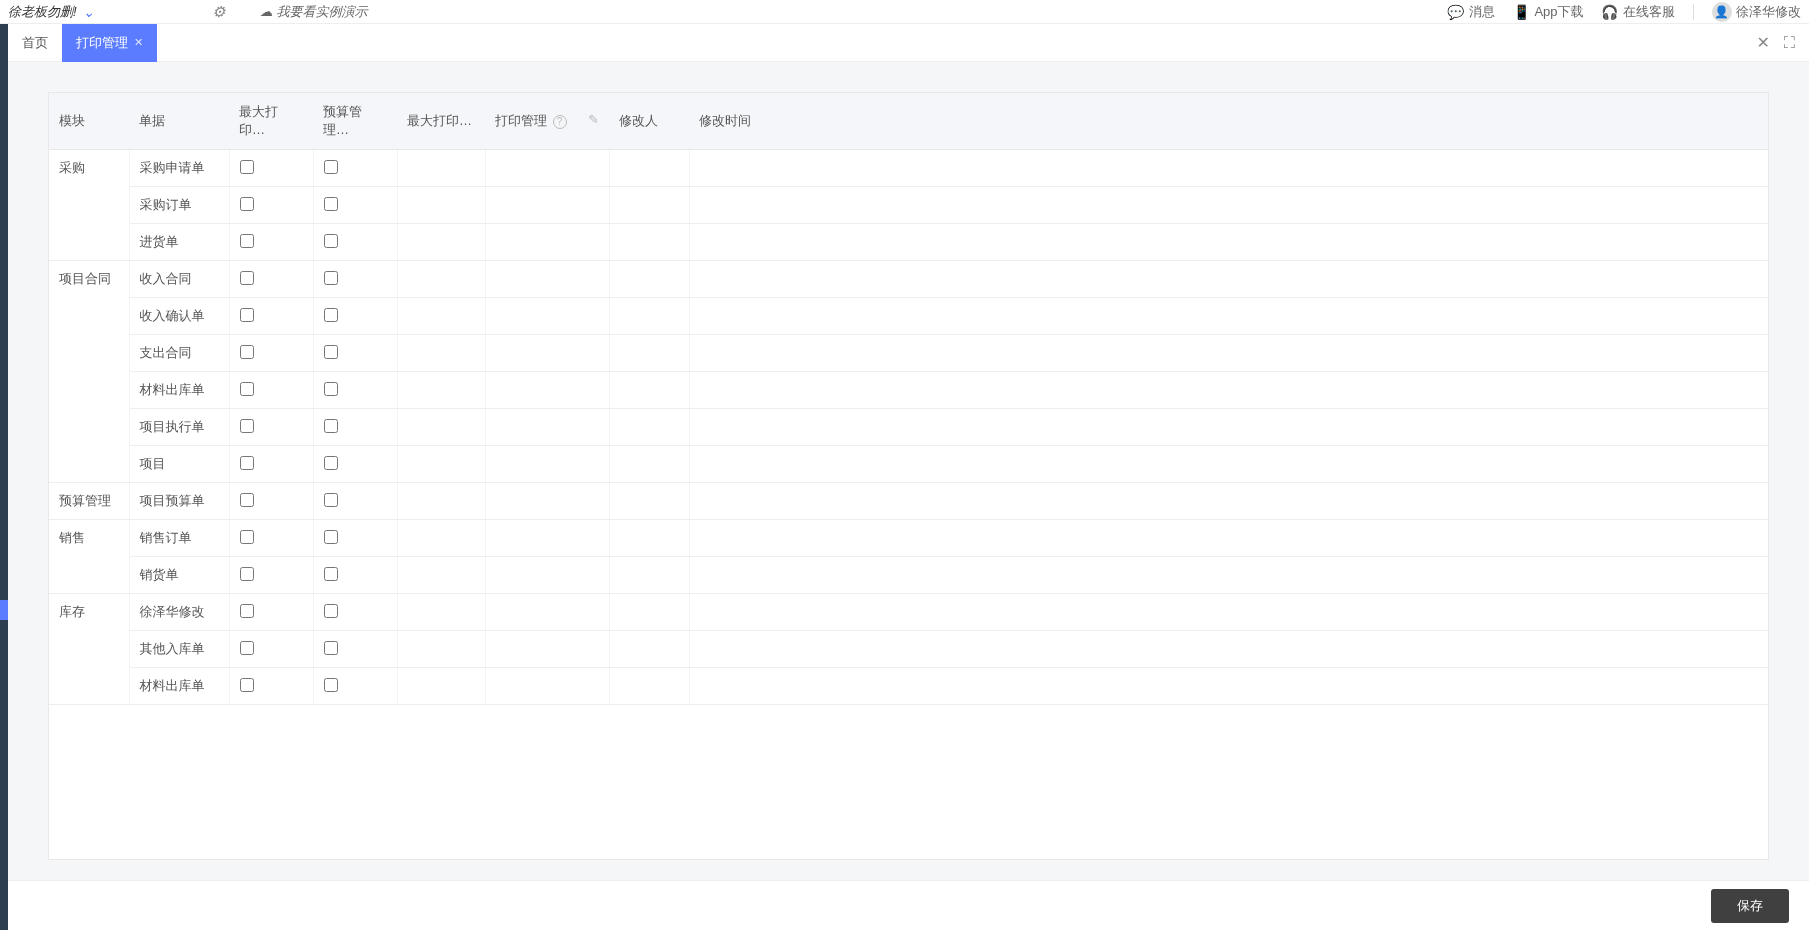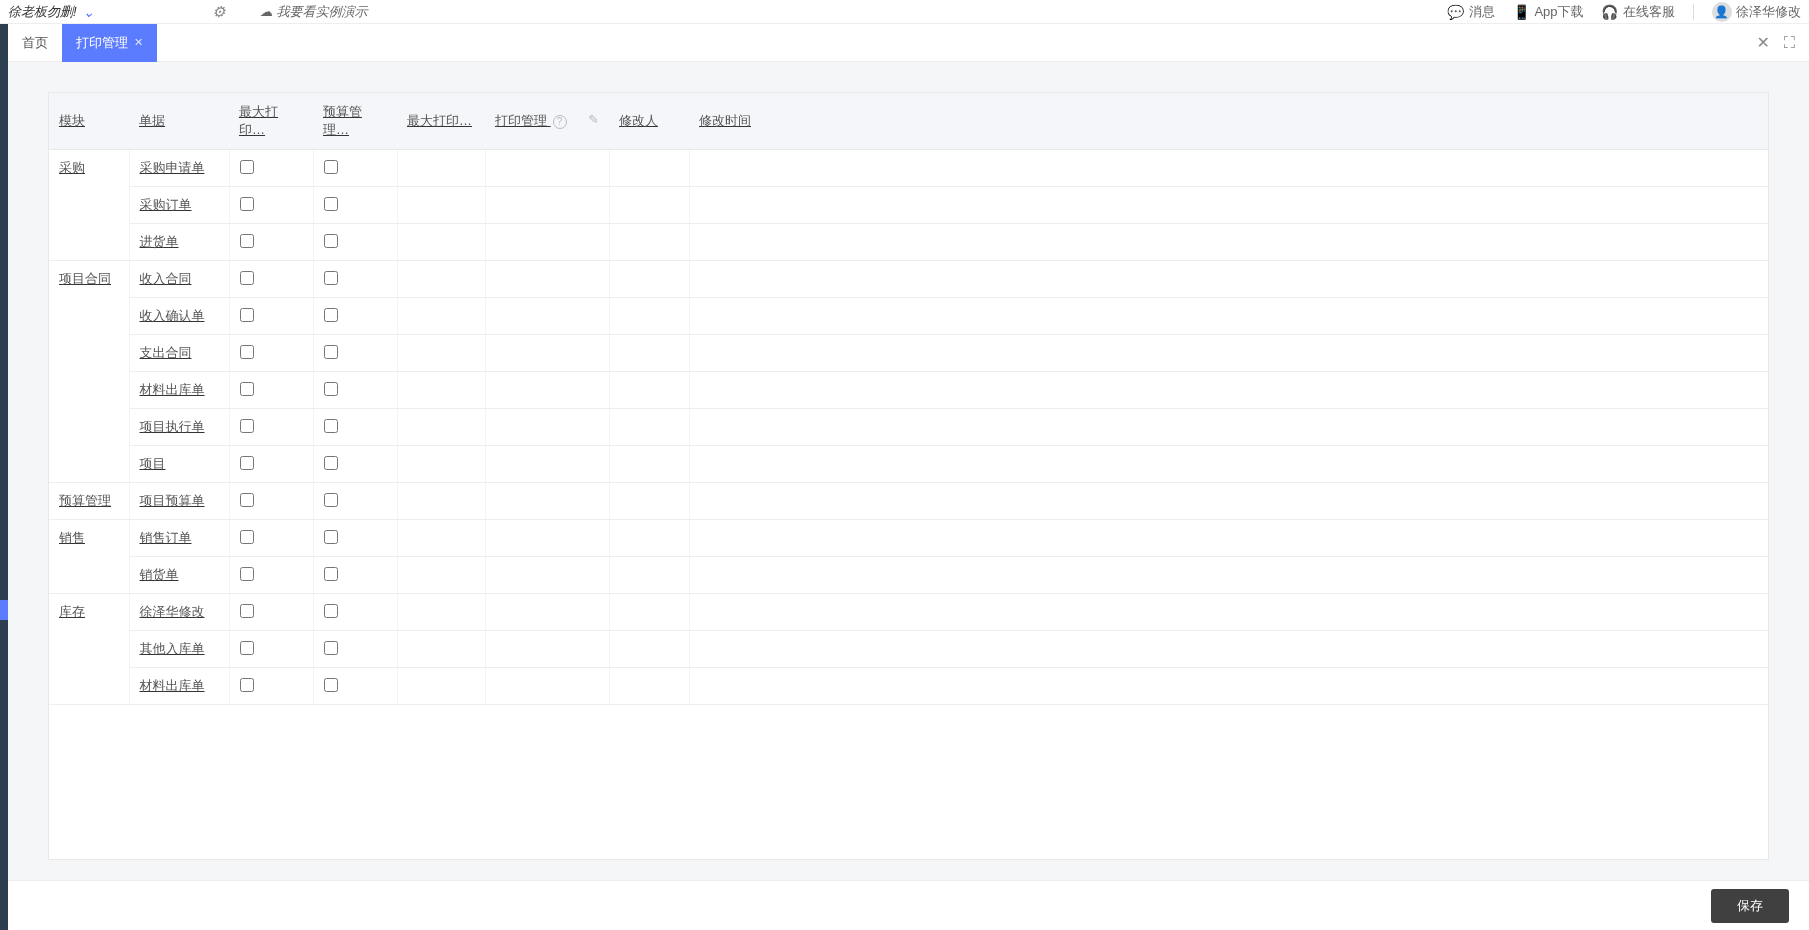--- a/index.html
+++ b/index.html
@@ -27,21 +27,21 @@
 
 
 .tabs-row { display: flex; align-items: center; height: 38px; background: #fff; border-bottom: 1px solid #eee; }
 .tab { padding: 0 14px; height: 38px; display: flex; align-items: center; cursor: pointer; color: #555; gap: 6px; }
 .tab.active { background: #5b7cff; color: #ffffff; }
 .tab-close { font-size: 11px; opacity: .8; cursor: pointer; }
 .tabs-right { margin-left: auto; display: flex; align-items: center; gap: 14px; padding-right: 14px; color: #888; }
 .icon-btn { cursor: pointer; font-size: 16px; }
 
 
-.content { flex: 1; background: #f5f6f8; padding: 30px 40px 20px 40px; overflow: hidden; display: flex; flex-direction: column; text-decoration: underline; }
+.content { flex: 1; background: #f5f6f8; padding: 30px 40px 20px 40px; overflow: hidden; display: flex; flex-direction: column; }
 .table-wrap { background: #fff; border: 1px solid #e8e8e8; overflow: hidden; flex: 1; display: flex; flex-direction: column; position: relative; }
 .table-scroll { overflow-y: auto; flex: 1; }
 table { width: 100%; border-collapse: collapse; table-layout: fixed; }
 thead th { background: #f4f6f9; text-align: left; padding: 10px 10px; font-weight: 500; color: #555; border-bottom: 1px solid #e8e8e8; position: sticky; top: 0; z-index: 2; }
 tbody td { padding: 9px 10px; border-bottom: 1px solid #eee; border-right: 1px solid #f3f3f3; color: #555; height: 34px; }
 tbody td:last-child { border-right: none; }
 .col-module { width: 80px; }
 .col-doc { width: 100px; }
 .col-chk { width: 84px; text-align: left; }
 .col-pwd { width: 124px; }

